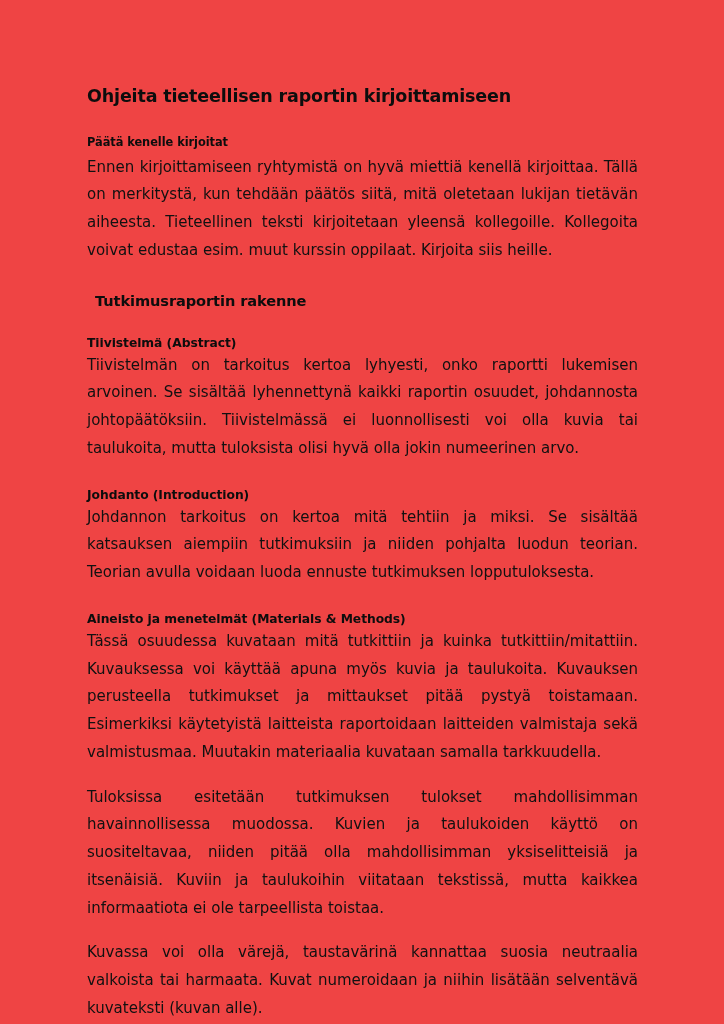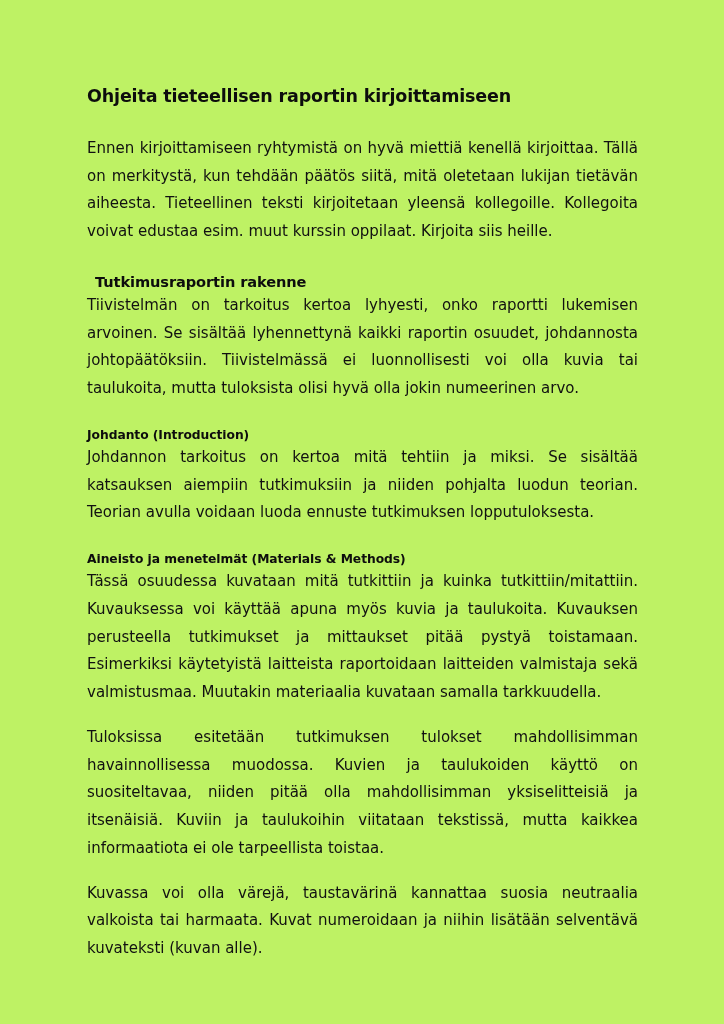--- a/index.html
+++ b/index.html
@@ -80,30 +80,32 @@
     text-justify: inter-word;
   }
   p.body + p.body {
     margin-top: 17px;
   }
   .gap-after-h3 { margin-top: 22px; }
 </style>
 </head>
 <body>
 
-<div class="page" style="background: #bef264; color: rgb(17, 17, 17);">
+<div class="page" style="background: #ef4444; color: rgb(17, 17, 17);">
   <div class="content">
 
     <h1 class="doc-title">Ohjeita tieteellisen raportin kirjoittamiseen</h1>
 
+    <h4 class="lead-heading">Päätä kenelle kirjoitat</h4>
 
     <p class="body justify">Ennen kirjoittamiseen ryhtymistä on hyvä miettiä kenellä kirjoittaa. Tällä on merkitystä, kun tehdään päätös siitä, mitä oletetaan lukijan tietävän aiheesta. Tieteellinen teksti kirjoitetaan yleensä kollegoille. Kollegoita voivat edustaa esim. muut kurssin oppilaat. Kirjoita siis heille.</p>
 
     <h2 class="h2">Tutkimusraportin rakenne</h2>
 
+    <h3 class="h3">Tiivistelmä (Abstract)</h3>
 
     <p class="body justify gap-after-h3">Tiivistelmän on tarkoitus kertoa lyhyesti, onko raportti lukemisen arvoinen. Se sisältää lyhennettynä kaikki raportin osuudet, johdannosta johtopäätöksiin. Tiivistelmässä ei luonnollisesti voi olla kuvia tai taulukoita, mutta tuloksista olisi hyvä olla jokin numeerinen arvo.</p>
 
     <h3 class="h3">Johdanto (Introduction)</h3>
 
     <p class="body justify gap-after-h3">Johdannon tarkoitus on kertoa mitä tehtiin ja miksi. Se sisältää katsauksen aiempiin tutkimuksiin ja niiden pohjalta luodun teorian. Teorian avulla voidaan luoda ennuste tutkimuksen lopputuloksesta.</p>
 
     <h3 class="h3">Aineisto ja menetelmät (Materials &amp; Methods)</h3>
 
     <p class="body justify gap-after-h3">Tässä osuudessa kuvataan mitä tutkittiin ja kuinka tutkittiin/mitattiin. Kuvauksessa voi käyttää apuna myös kuvia ja taulukoita. Kuvauksen perusteella tutkimukset ja mittaukset pitää pystyä toistamaan. Esimerkiksi käytetyistä laitteista raportoidaan laitteiden valmistaja sekä valmistusmaa. Muutakin materiaalia kuvataan samalla tarkkuudella.</p>

